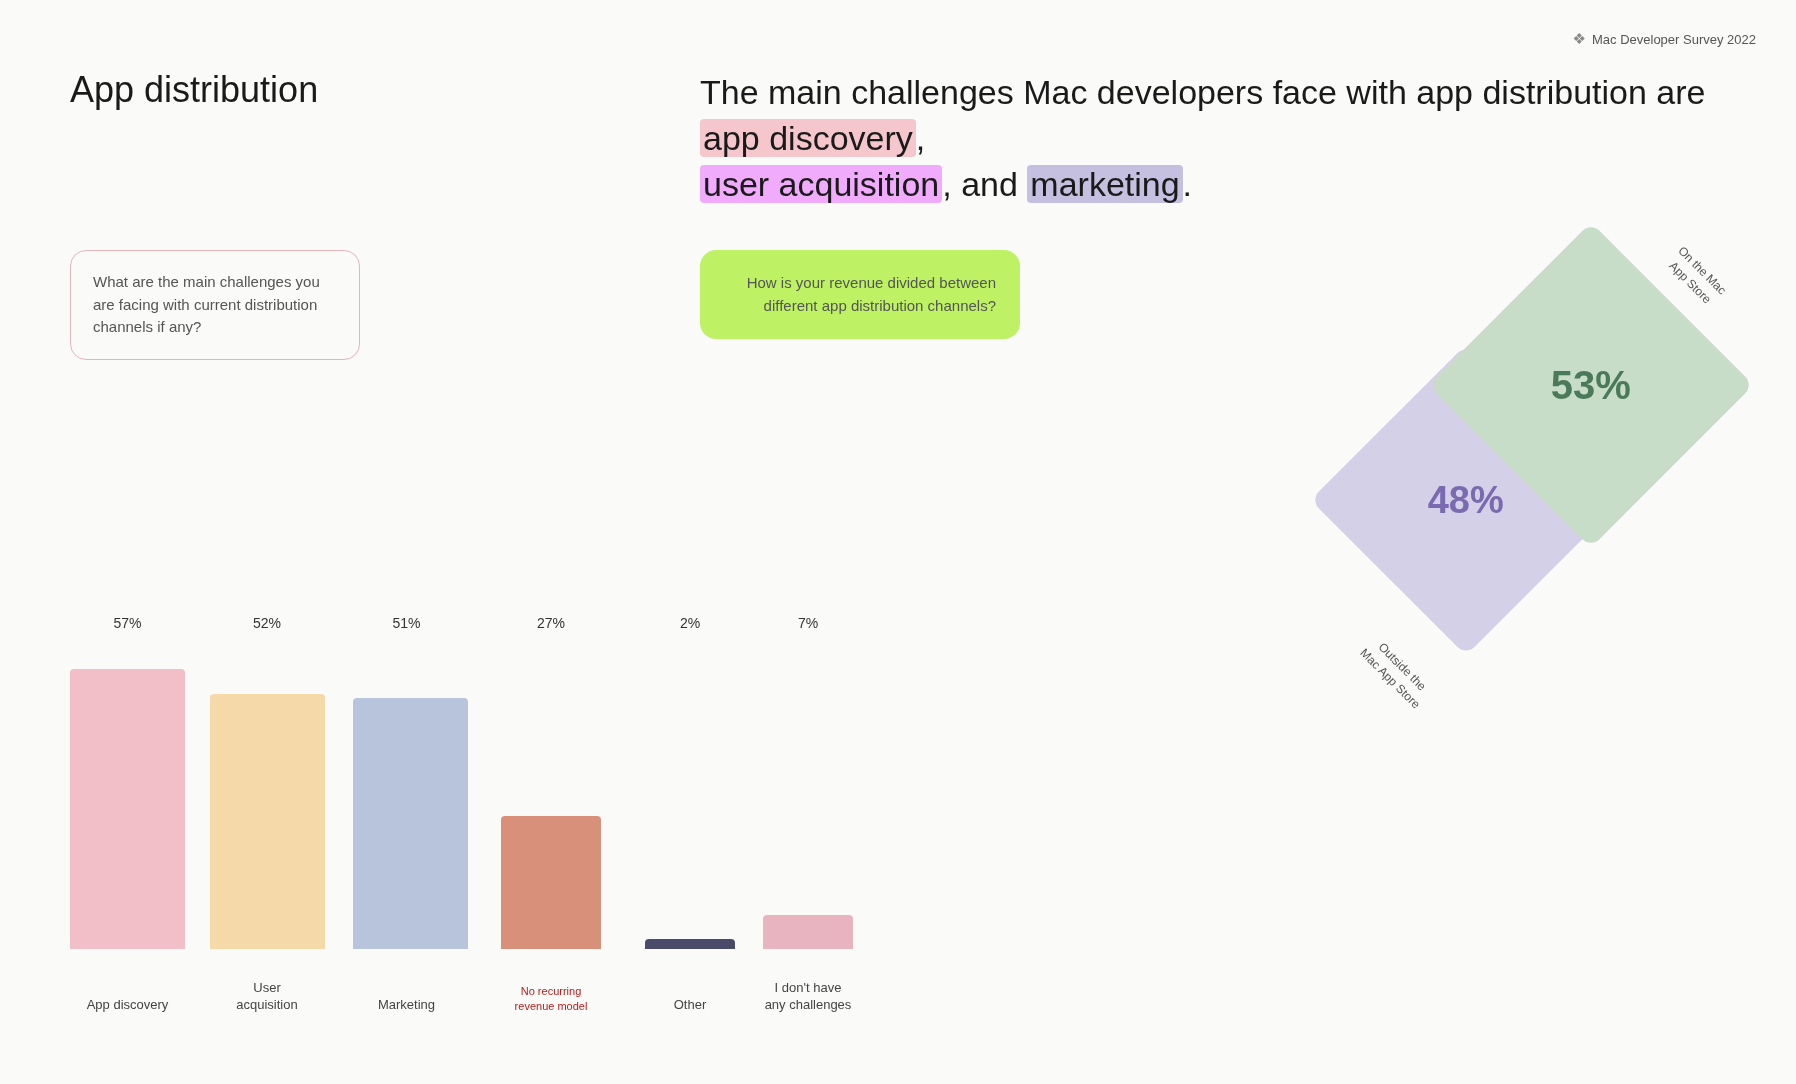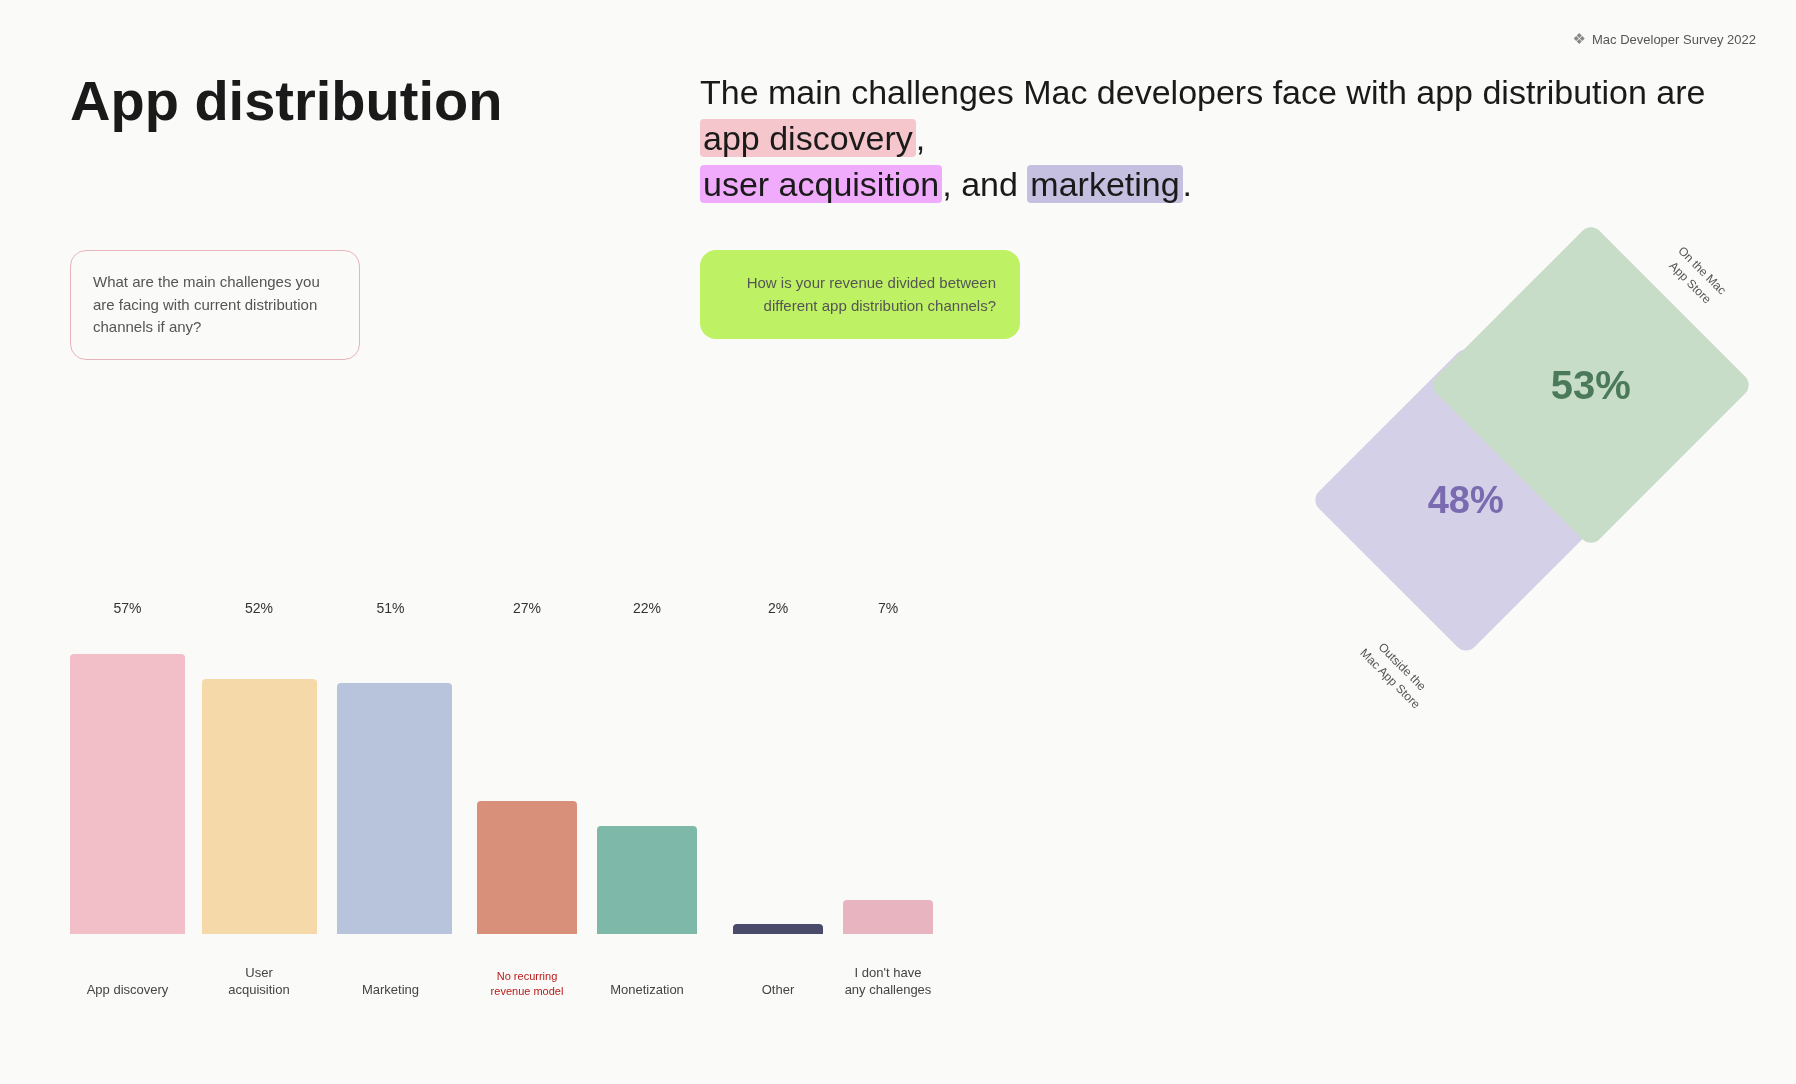--- a/index.html
+++ b/index.html
@@ -26,22 +26,22 @@
     .header-icon {
       font-size: 15px;
       color: #888;
     }
 
     
     .page-title {
       position: absolute;
       top: 70px;
       left: 70px;
-      font-size: 56px;
-      font-weight: 700;
+      font-size: 36px;
+      font-weight: 400;
       color: #1a1a1a;
       line-height: 1.1;
     }
 
     
     .headline {
       position: absolute;
       top: 70px;
       left: 700px;
       right: 60px;
@@ -97,22 +97,22 @@
     }
 
     
     .chart-container {
       position: absolute;
       bottom: 120px;
       left: 70px;
       width: 870px;
       height: 340px;
       display: flex;
-      align-items: flex-start;
-      gap: 8px;
+      align-items: center;
+      gap: 16px;
     }
 
     .bar-group {
       display: flex;
       flex-direction: column;
       align-items: center;
       justify-content: flex-end;
       position: relative;
     }
 
@@ -176,25 +176,20 @@
     <div class="bar-group" style="width: 115px; height: 310px; position: relative; margin-left: 18px; padding-left: 8px;">
       <div class="bar-pct" style="left: 50%; transform: translateX(-50%);">51%</div>
       <div class="bar-rect" style="width: 115px; height: 251px; background: rgb(184, 196, 220); border-radius: 4px 4px 0px 0px;"></div>
       <div class="bar-label" style="position: absolute; bottom: -65px; left: 50%; transform: translateX(-50%); width: 125px; text-align: center; font-size: 13px; color: rgb(68, 68, 68); line-height: 1.35;">Marketing</div>
     </div>
     <div class="bar-group" style="width: 100px; height: 310px; position: relative; margin-left: 21px;">
       <div class="bar-pct" style="left: 50%; transform: translateX(-50%);">27%</div>
       <div class="bar-rect" style="width: 100px; height: 133px; background: rgb(217, 144, 122); border-radius: 4px 4px 0px 0px;"></div>
       <div class="bar-label" style="position: absolute; bottom: -65px; left: 50%; transform: translateX(-50%); width: 110px; text-align: center; font-size: 11px; color: #b91c1c; line-height: 1.35;">No recurring<br>revenue model</div>
     </div>
-    <div class="bar-group" style="width: 100px; height: 310px; position: relative; margin-left: 12px;">
-      <div class="bar-pct" style="left: 50%; transform: translateX(-50%);">22%</div>
-      <div class="bar-rect" style="width: 100px; height: 108px; background: rgb(125, 184, 168); border-radius: 4px 4px 0px 0px;"></div>
-      <div class="bar-label" style="position: absolute; bottom: -65px; left: 50%; transform: translateX(-50%); width: 110px; text-align: center; font-size: 13px; color: rgb(68, 68, 68); line-height: 1.35;">Monetization</div>
-    </div>
     <div class="bar-group" style="width: 90px; height: 310px; position: relative; margin-left: 28px;">
       <div class="bar-pct" style="left: 50%; transform: translateX(-50%);">2%</div>
       <div class="bar-rect" style="width: 90px; height: 10px; background: rgb(74, 74, 106); border-radius: 4px 4px 0px 0px;"></div>
       <div class="bar-label" style="position: absolute; bottom: -65px; left: 50%; transform: translateX(-50%); width: 100px; text-align: center; font-size: 13px; color: rgb(68, 68, 68); line-height: 1.35;">Other</div>
     </div>
     <div class="bar-group" style="width: 90px; height: 310px; position: relative; margin-left: 12px;">
       <div class="bar-pct" style="left: 50%; transform: translateX(-50%);">7%</div>
       <div class="bar-rect" style="width: 90px; height: 34px; background: rgb(232, 180, 192); border-radius: 4px 4px 0px 0px;"></div>
       <div class="bar-label" style="position: absolute; bottom: -65px; left: 50%; transform: translateX(-50%); width: 100px; text-align: center; font-size: 13px; color: rgb(68, 68, 68); line-height: 1.35;">I don't have<br>any challenges</div>
     </div>

